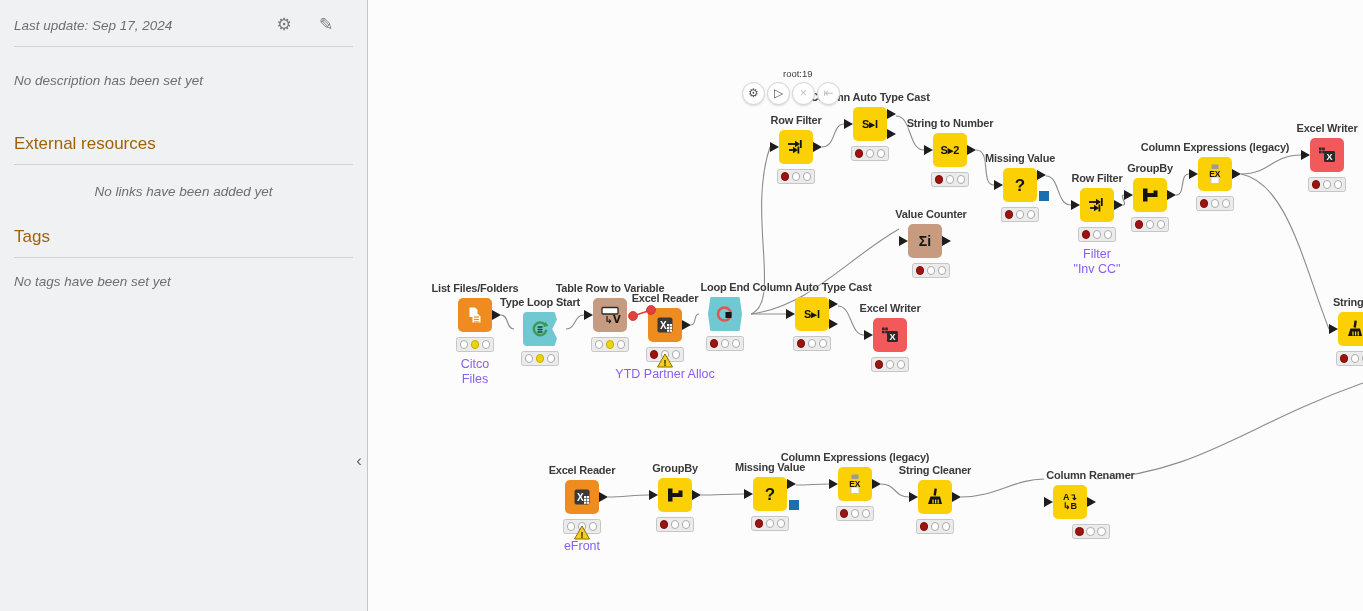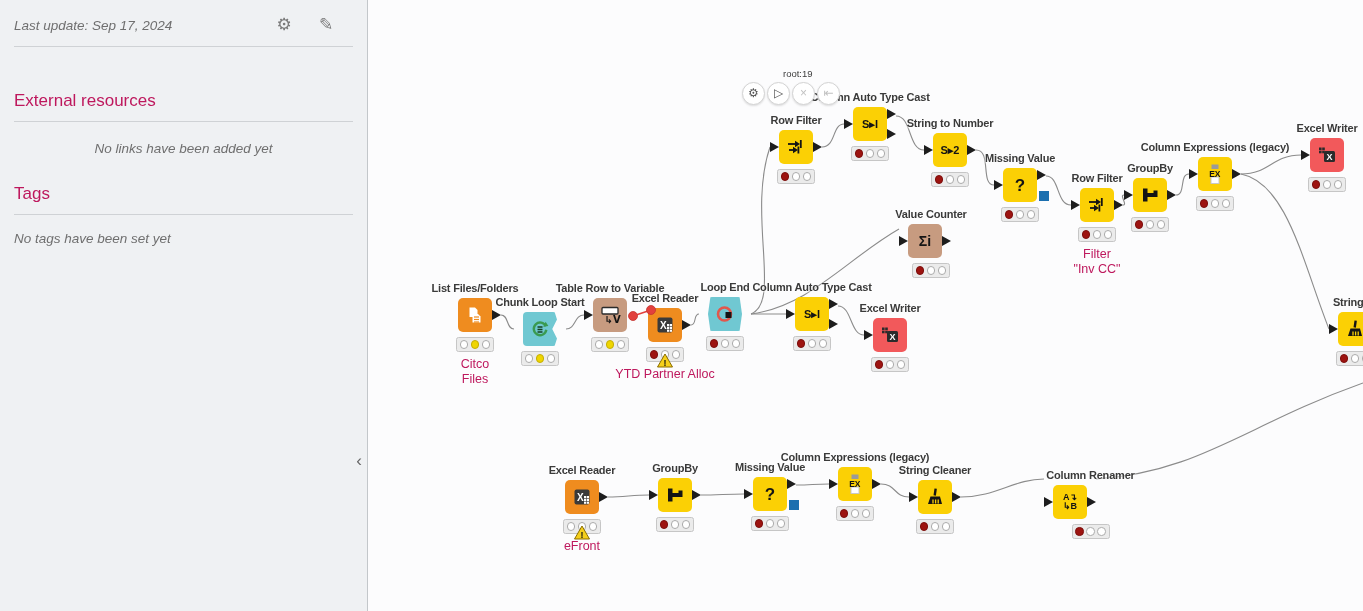--- a/index.html
+++ b/index.html
@@ -12,21 +12,21 @@
     position:absolute;left:0;top:0;width:368px;height:611px;
     background:#eff1f3;border-right:1px solid #c3c7ca;z-index:8;box-sizing:border-box;
     padding:0 12px;
   }
   .sb-row{position:relative;height:46px;}
   .sb-update{position:absolute;left:2px;top:18px;font-style:italic;color:#6f6f6f;font-size:13.5px;}
   .sb-icons{position:absolute;right:18px;top:14px;display:flex;gap:20px;}
   .sb-iconbtn{width:22px;height:22px;color:#7a7a7a;font-size:17px;line-height:22px;text-align:center;cursor:pointer;}
   .sb-div{border-bottom:1px solid #cfd2d5;margin:0 2px;}
   .sb-italic{font-style:italic;color:#6f6f6f;font-size:13.5px;padding:2px;}
-  .sb-head{color:#be185d;font-size:17px;padding:2px;}
+  .sb-head{color:#a16207;font-size:17px;padding:2px;}
   .collapse{
     position:absolute;left:352px;top:450px;z-index:9;color:#666;font-size:17px;cursor:pointer;
     width:14px;height:22px;line-height:22px;text-align:center;
   }
   
   svg.wires{position:absolute;left:0;top:0;z-index:1;}
   svg.overwires{position:absolute;left:0;top:0;z-index:4;pointer-events:none;}
   .wire{fill:none;stroke:#8b8b8b;stroke-width:1.1px;}
   .redwire{stroke:#e2403d;stroke-width:1.6px;}
   .reddot{fill:#e2403d;stroke:#c33330;stroke-width:.8px;}
@@ -63,21 +63,21 @@
     position:absolute;left:50%;top:39px;transform:translateX(-50%);
     width:36px;height:13px;background:#ebebeb;border:1px solid #c6c6c6;border-radius:2.5px;
     display:flex;align-items:center;justify-content:center;gap:2.5px;
   }
   .lamp{width:8.5px;height:8.5px;border-radius:50%;background:#fff;border:1px solid #ababab;box-sizing:border-box;}
   .lamp.red{background:#9d1310;border-color:#7c0e0c;}
   .lamp.yellow{background:#efd500;border-color:#c4ae06;}
   .warn{position:absolute;left:50%;top:45px;transform:translateX(-50%);pointer-events:none;}
   .node-annot{
     position:absolute;left:50%;top:59px;transform:translateX(-50%);
-    width:170px;text-align:center;font-size:12.5px;color:#be185d;line-height:15px;
+    width:170px;text-align:center;font-size:12.5px;color:#8b5cf6;line-height:15px;
     white-space:pre-line;pointer-events:none;
   }
   
   .actionbar{position:absolute;left:742px;top:64px;z-index:6;width:110px;}
   .ab-label{position:absolute;left:41px;top:4px;font-size:9.5px;color:#3d3d3d;}
   .ab-buttons{position:absolute;left:0;top:18px;display:flex;gap:2px;}
   .ab-btn{
     width:23px;height:23px;border-radius:50%;background:#fff;border:1px solid #d4d4d4;
     box-shadow:0 1px 2px rgba(0,0,0,.12);color:#555;font-size:12px;line-height:21px;
     text-align:center;cursor:pointer;box-sizing:border-box;
@@ -297,21 +297,21 @@
       </div>
       <div class="traffic">
         <span class="lamp"></span>
         <span class="lamp yellow"></span>
         <span class="lamp"></span>
       </div>
       <div class="node-annot">Citco
 Files</div>
     </div>
     <div class="node-wrap" style="left: 523px; top: 312px;">
-      <div class="node-label">Chunk Loop Start</div>
+      <div class="node-label">Type Loop Start</div>
       <div class="node-body n-cyan shape-loopstart">
         <span style="display: flex;">
           <svg width="20" height="20" viewBox="0 0 20 20">
             <path d="M15.8 7.2 A6.3 6.3 0 1 0 16.3 10.8" fill="none" stroke="#3a9a50" stroke-width="2.4"></path>
             <path d="M13.2 7.8 L18.4 7.0 L15.6 2.8 z" fill="#3a9a50"></path>
             <g stroke="#16401f" stroke-width="1.4">
               <line x1="7.5" y1="8" x2="12.5" y2="8"></line>
               <line x1="7.5" y1="10.5" x2="12.5" y2="10.5"></line>
               <line x1="7.5" y1="13" x2="12.5" y2="13"></line>
             </g>
@@ -591,20 +591,21 @@
 
 <div class="sidebar">
   <div class="sb-row">
     <div class="sb-update">Last update: Sep 17, 2024</div>
     <div class="sb-icons">
       <div class="sb-iconbtn">⚙</div>
       <div class="sb-iconbtn">✎</div>
     </div>
   </div>
   <div class="sb-div"></div>
+  <div class="sb-italic" style="margin-top:24px;">No description has been set yet</div>
   <div class="sb-head" style="margin-top:42px;">External resources</div>
   <div class="sb-div" style="margin-top:8px;"></div>
   <div class="sb-italic" style="margin-top:17px;text-align:center;">No links have been added yet</div>
   <div class="sb-head" style="margin-top:24px;">Tags</div>
   <div class="sb-div" style="margin-top:8px;"></div>
   <div class="sb-italic" style="margin-top:14px;">No tags have been set yet</div>
 </div>
 <div class="collapse">‹</div>
 
 </body></html>

